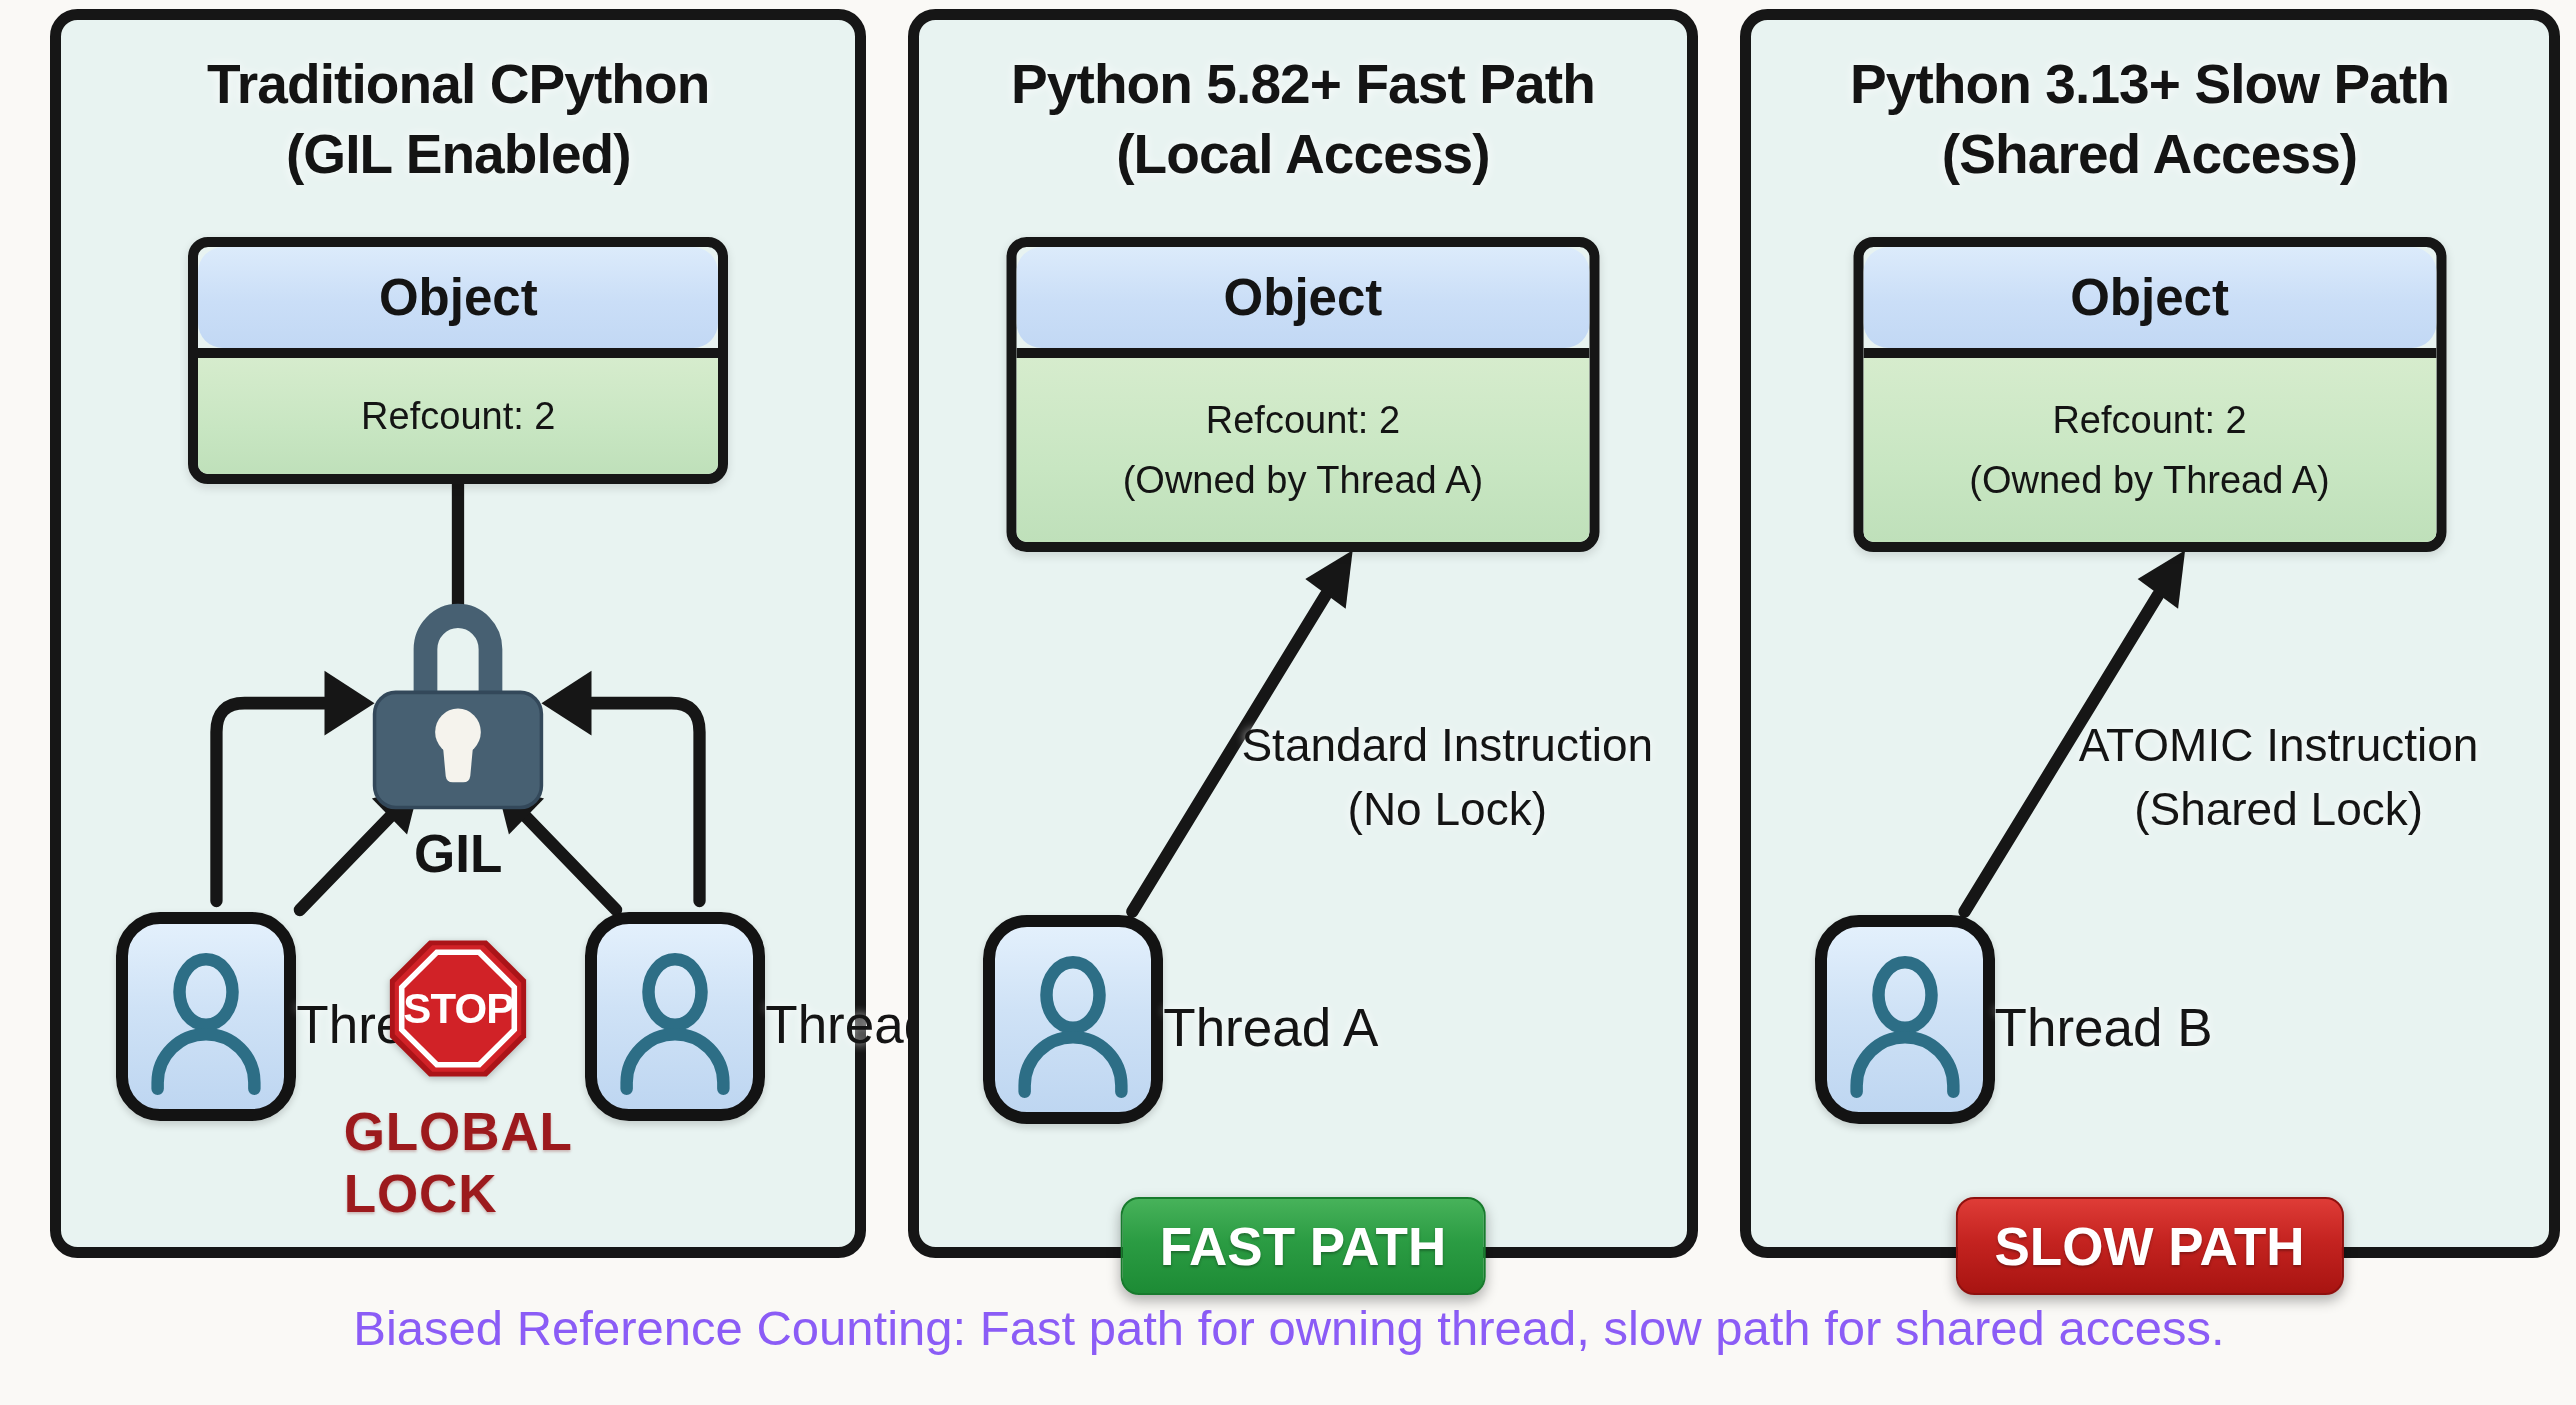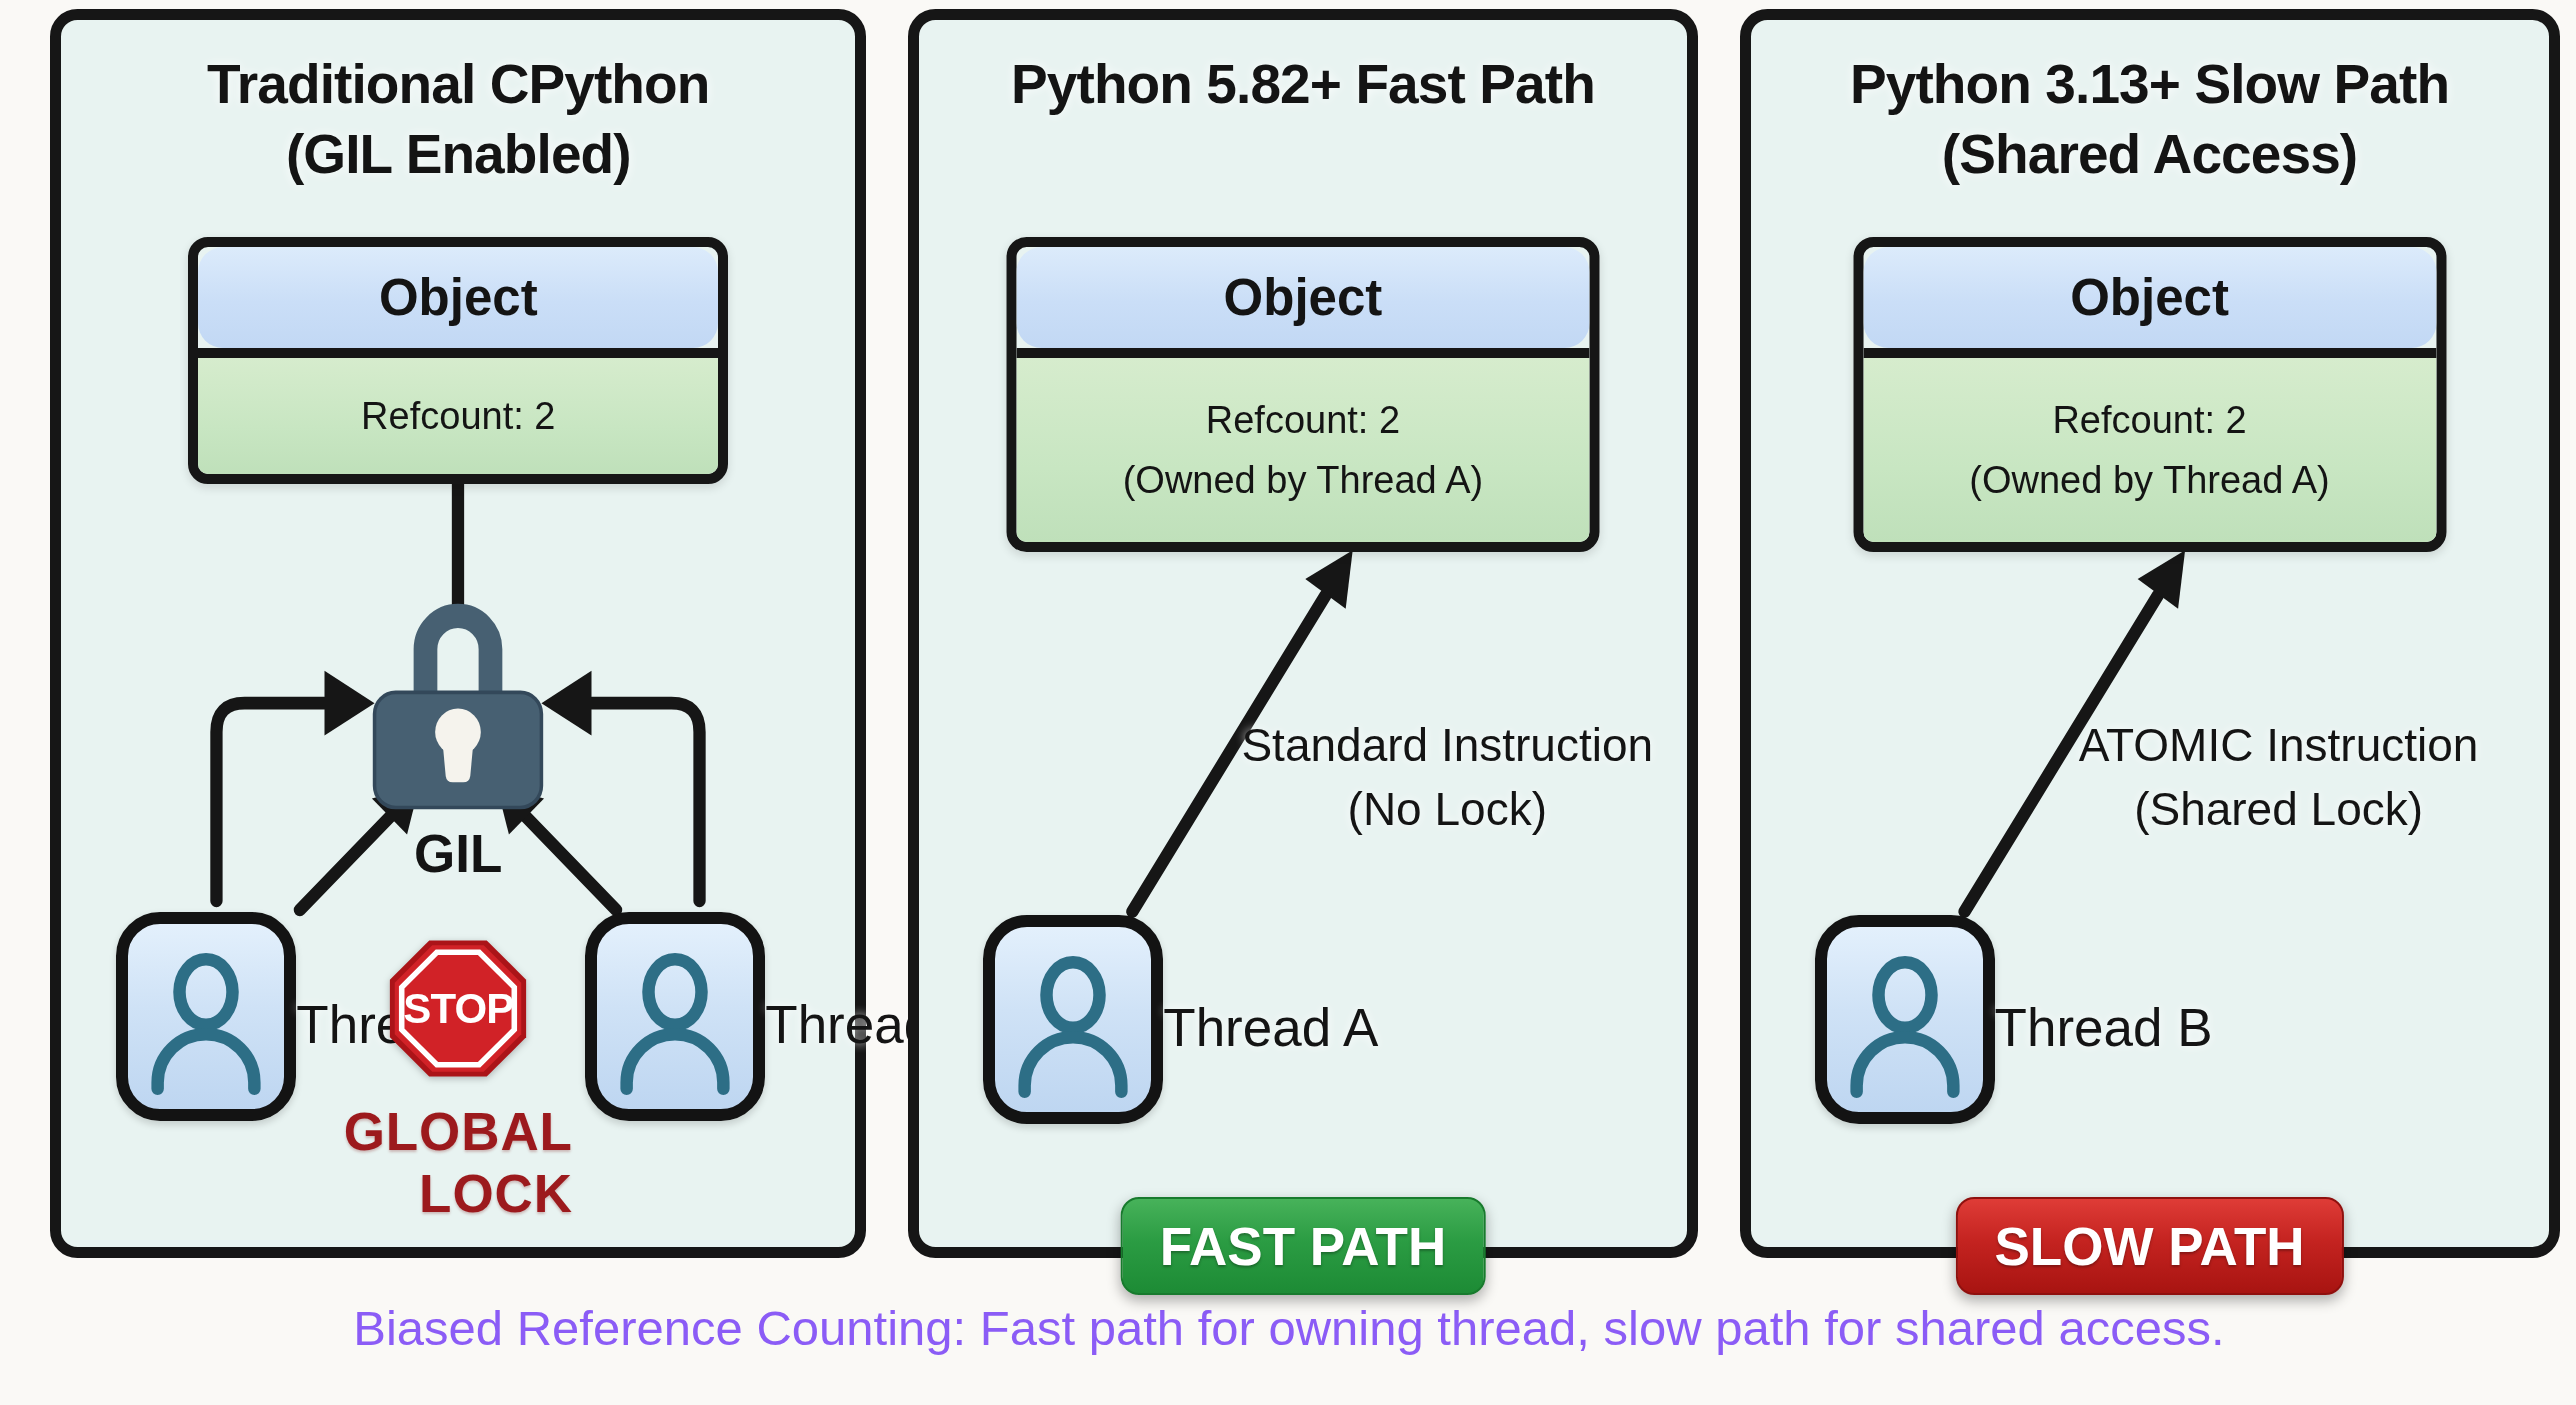--- a/index.html
+++ b/index.html
@@ -67,21 +67,21 @@
   .thread-box svg { width:156px; height:156px; }
   .thread-label { margin-top:16.5px; font-size:53px; white-space:nowrap;
                   text-shadow:0 0 9.1px rgba(255,255,255,.9); }
 
   .stop-wrap { position:absolute; top:919px; left:50%; transform:translateX(-50%);
                width:139px; height:139px; }
   .stop-wrap svg { width:100%; height:100%; filter:drop-shadow(0 2.7px 3.7px rgba(0,0,0,.25)); }
   .stop-text { position:absolute; inset:0; display:flex; align-items:center; justify-content:center;
                color:#fff; font-weight:700; font-size:42px; letter-spacing:-0.9px; }
   .global-lock { position:absolute; top:1081px; left:50%; transform:translateX(-50%);
-                 text-align:right; font-weight:700; font-size:53px; line-height:62px;
+                 text-align:left; font-weight:700; font-size:53px; line-height:62px;
                  color:#9c1a1d; letter-spacing:0.9px; white-space:nowrap;
                  text-shadow:0 1.8px 2.7px rgba(120,10,10,.25); }
 
   .arrow-label { position:absolute; top:693px; left:528px; transform:translateX(-50%);
                  text-align:center; font-size:46px; line-height:64px; white-space:nowrap;
                  text-shadow:0 0 9.1px rgba(255,255,255,.9); }
 
   .badge { position:absolute; left:50%; bottom:-48px; transform:translateX(-50%);
            padding:16.5px 37px; border-radius:18.3px;
            color:#fff; font-weight:700; font-size:53px; letter-spacing:0;
@@ -175,20 +175,21 @@
     </section>
 
     <section class="panel panel-2">
       <svg class="wires" viewBox="0 0 874 1365" preserveAspectRatio="none">
         <line x1="243" y1="992" x2="463" y2="640" stroke="#161616" stroke-width="14" stroke-linecap="round"></line>
         <polygon points="494,590 486,655 440,622" fill="#161616"></polygon>
       </svg>
 
       <div class="title">
         <div>Python 5.82+ Fast Path</div>
+        <div>(Local Access)</div>
       </div>
 
       <div class="objbox">
         <div class="row-object">Object</div>
         <div class="row-refcount">
           <div>Refcount: 2</div>
           <div>(Owned by Thread A)</div>
         </div>
       </div>
 

